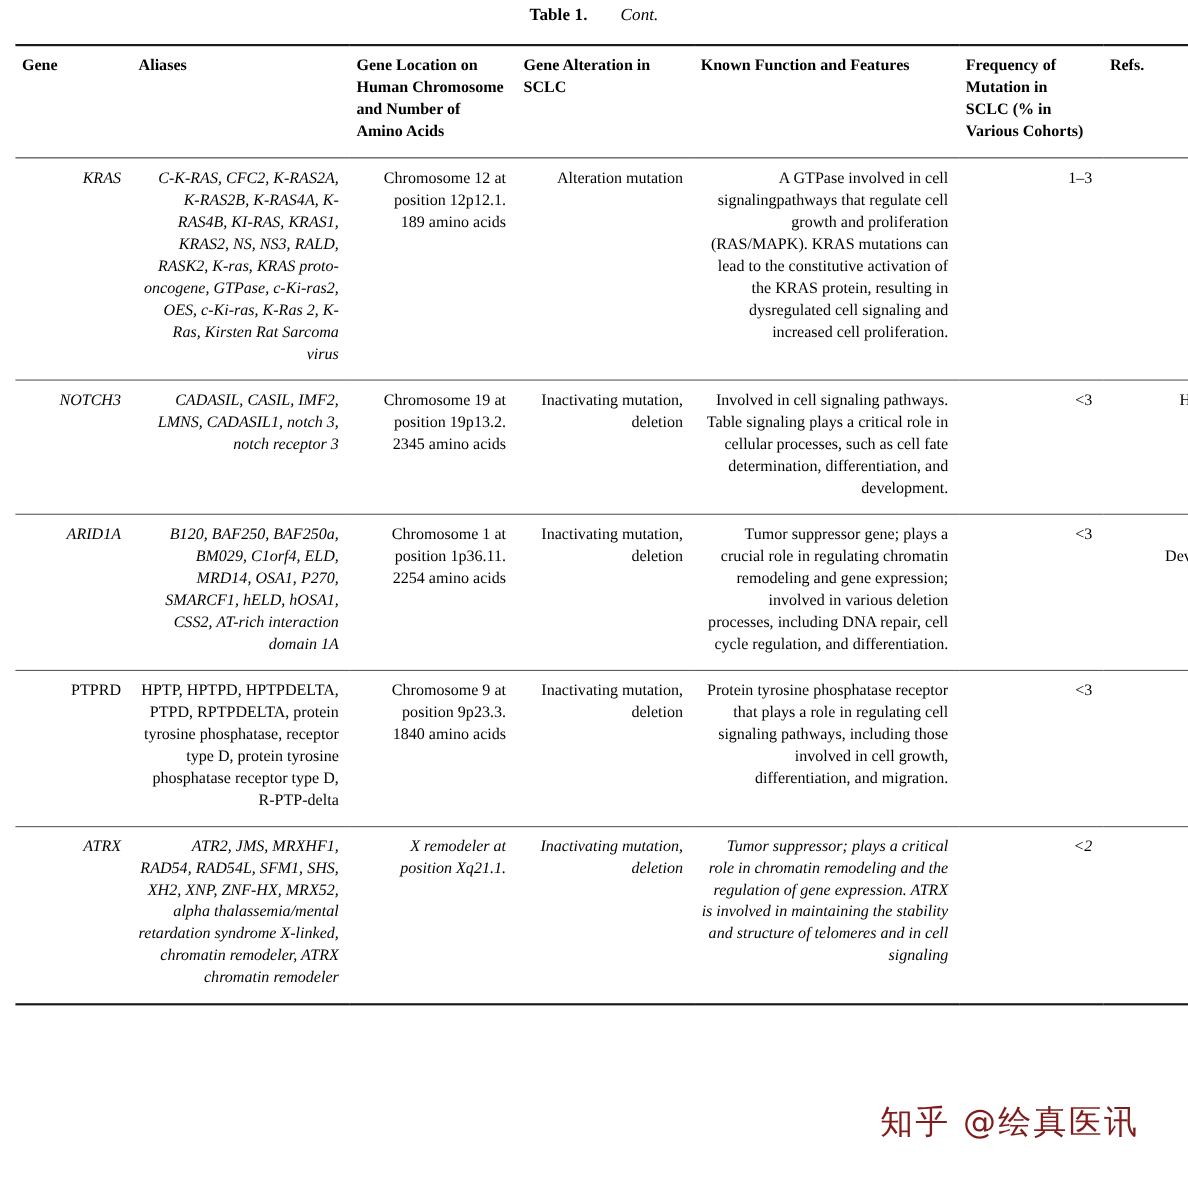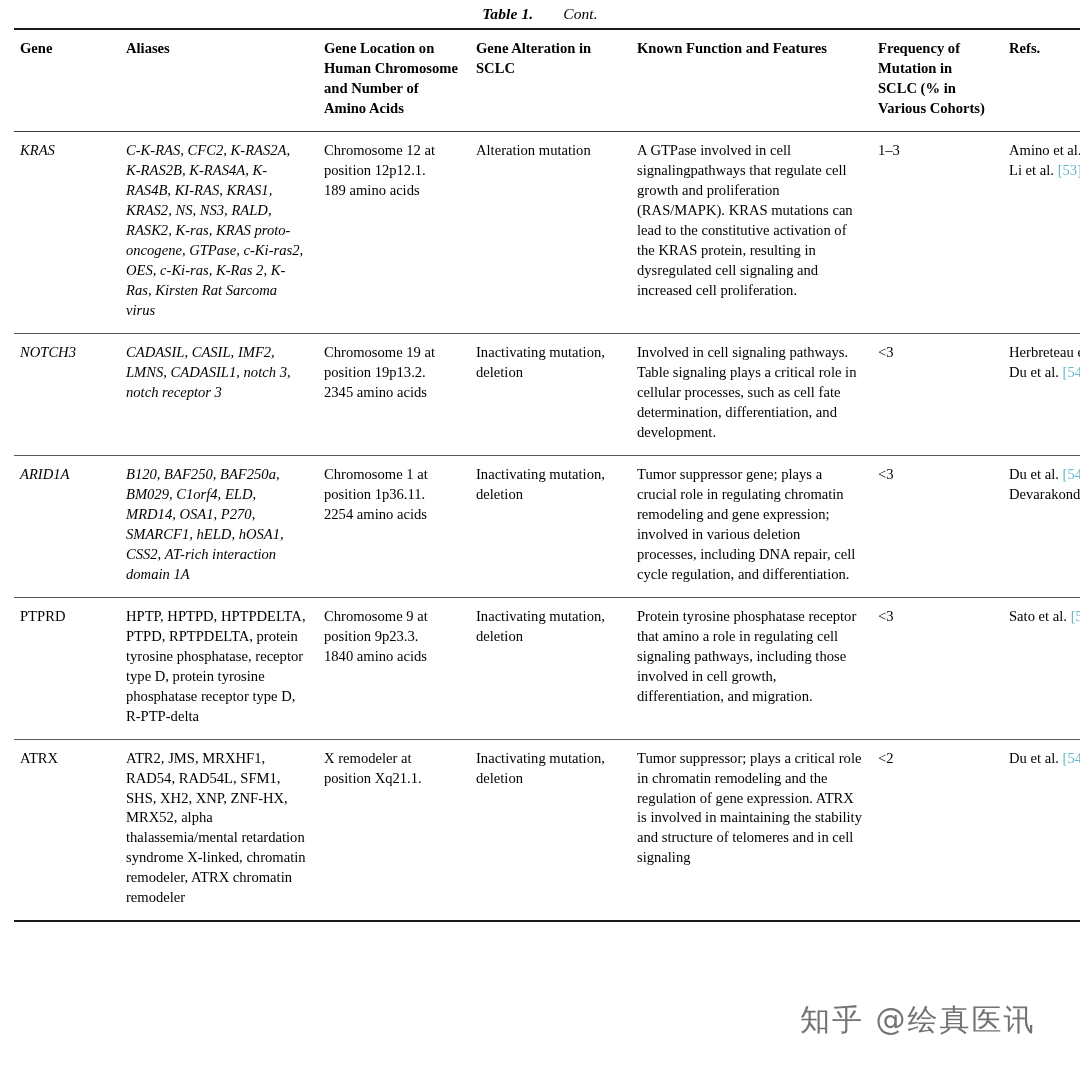--- a/index.html
+++ b/index.html
@@ -19,28 +19,28 @@
     box-sizing: border-box;
   }
 
   
   .caption {
     text-align: center;
     font-size: 15.5px;
     padding-top: 5px;
     letter-spacing: 0.1px;
   }
-  .caption .cap-label { font-weight: bold; font-style: italic; }
+  .caption .cap-label { font-weight: bold; }
   .caption .cap-cont  { font-style: italic; margin-left: 26px; }
 
   
   .table-wrap {
     position: absolute;
     left: 14px;
-    top: 28px;
+    top: 40px;
     width: 1053px;
   }
 
   table.mdpi {
     border-collapse: collapse;
     width: 1053px;
     table-layout: fixed;
     font-size: 14.6px;
     line-height: 1.37;
   }
@@ -49,27 +49,28 @@
     font-weight: bold;
     text-align: left;
     vertical-align: top;
     padding: 9px 10px 12px 6px;
     border-top: 2.2px solid #1a1a1a;
     border-bottom: 1px solid #3a3a3a;
   }
 
   table.mdpi tbody td {
     vertical-align: top;
-    text-align: left;
+    text-align: right;
     padding: 9px 10px 12px 6px;
     border-bottom: 1px solid #5a5a5a;
   }
 
   table.mdpi tbody tr:last-child td {
     border-bottom: 2.2px solid #1a1a1a;
+    font-style: italic;
   }
 
   
   .c-gene   { width: 90px;  }
   .c-alias  { width: 182px; }
   .c-loc    { width: 136px; }
   .c-alt    { width: 145px; }
   .c-func   { width: 225px; }
   .c-freq   { width: 115px; }
   .c-refs   { width: 160px; }
@@ -79,21 +80,21 @@
   .ref-num { color: #62b8c6; }
 
   .cell-text { white-space: pre-line; }
 
   
   .watermark {
     position: absolute;
     left: 800px;
     top: 1000px;
     font-size: 30px;
-    color: #737373;
+    color: #7f1d1d;
     font-family: "DejaVu Sans", "Liberation Sans", sans-serif;
     letter-spacing: 2px;
     white-space: nowrap;
     pointer-events: none;
     user-select: none;
   }
 </style>
 </head>
 <body>
 
@@ -156,21 +157,21 @@
               <div><span>Du et al.</span> <span class="ref-num">[54]</span></div>
               <div><span>Devarakonda et al.</span> </div>
             </td>
           </tr>
           <tr>
             <td class="c-gene"><span class="cell-text">PTPRD</span></td>
             <td class="c-alias"><span class="cell-text">HPTP, HPTPD, HPTPDELTA, PTPD, RPTPDELTA, protein tyrosine phosphatase, receptor type D, protein tyrosine phosphatase receptor type D, R-PTP-delta</span></td>
             <td class="c-loc"><span class="cell-text">Chromosome 9 at position 9p23.3.
 1840 amino acids</span></td>
             <td class="c-alt"><span class="cell-text">Inactivating mutation, deletion</span></td>
-            <td class="c-func"><span class="cell-text">Protein tyrosine phosphatase receptor that amino a role in regulating cell signaling pathways, including those involved in cell growth, differentiation, and migration.</span></td>
+            <td class="c-func"><span class="cell-text">Protein tyrosine phosphatase receptor that plays a role in regulating cell signaling pathways, including those involved in cell growth, differentiation, and migration.</span></td>
             <td class="c-freq"><span class="cell-text">&lt;3</span></td>
             <td class="c-refs">
               <div><span>Sato et al.</span> <span class="ref-num">[56]</span></div>
             </td>
           </tr>
           <tr>
             <td class="c-gene"><span class="cell-text">ATRX</span></td>
             <td class="c-alias"><span class="cell-text">ATR2, JMS, MRXHF1, RAD54, RAD54L, SFM1, SHS, XH2, XNP, ZNF-HX, MRX52, alpha thalassemia/mental retardation syndrome X-linked, chromatin remodeler, ATRX chromatin remodeler</span></td>
             <td class="c-loc"><span class="cell-text">X remodeler at position Xq21.1.</span></td>
             <td class="c-alt"><span class="cell-text">Inactivating mutation, deletion</span></td>

